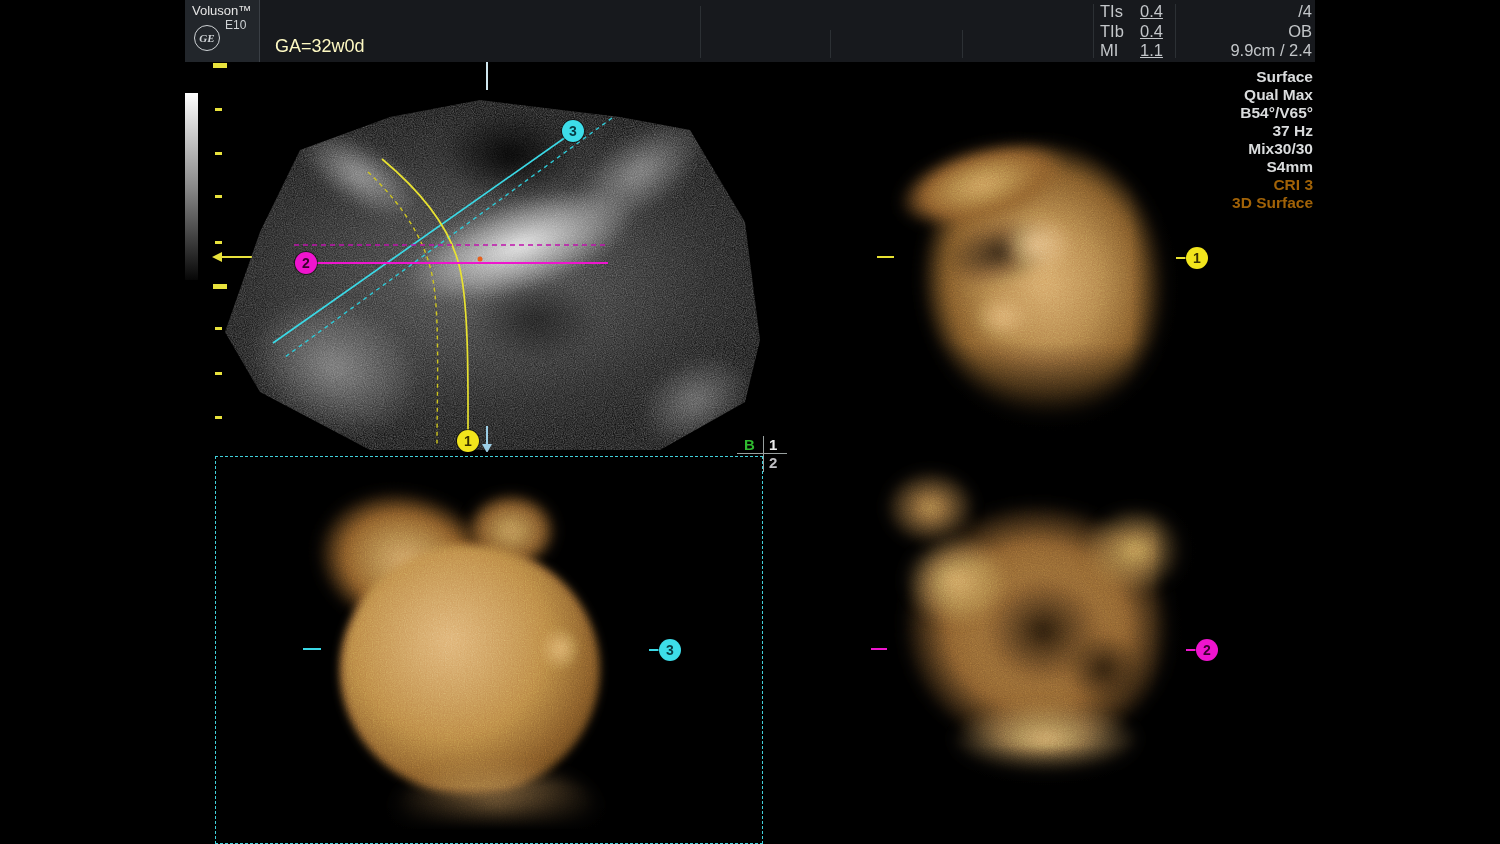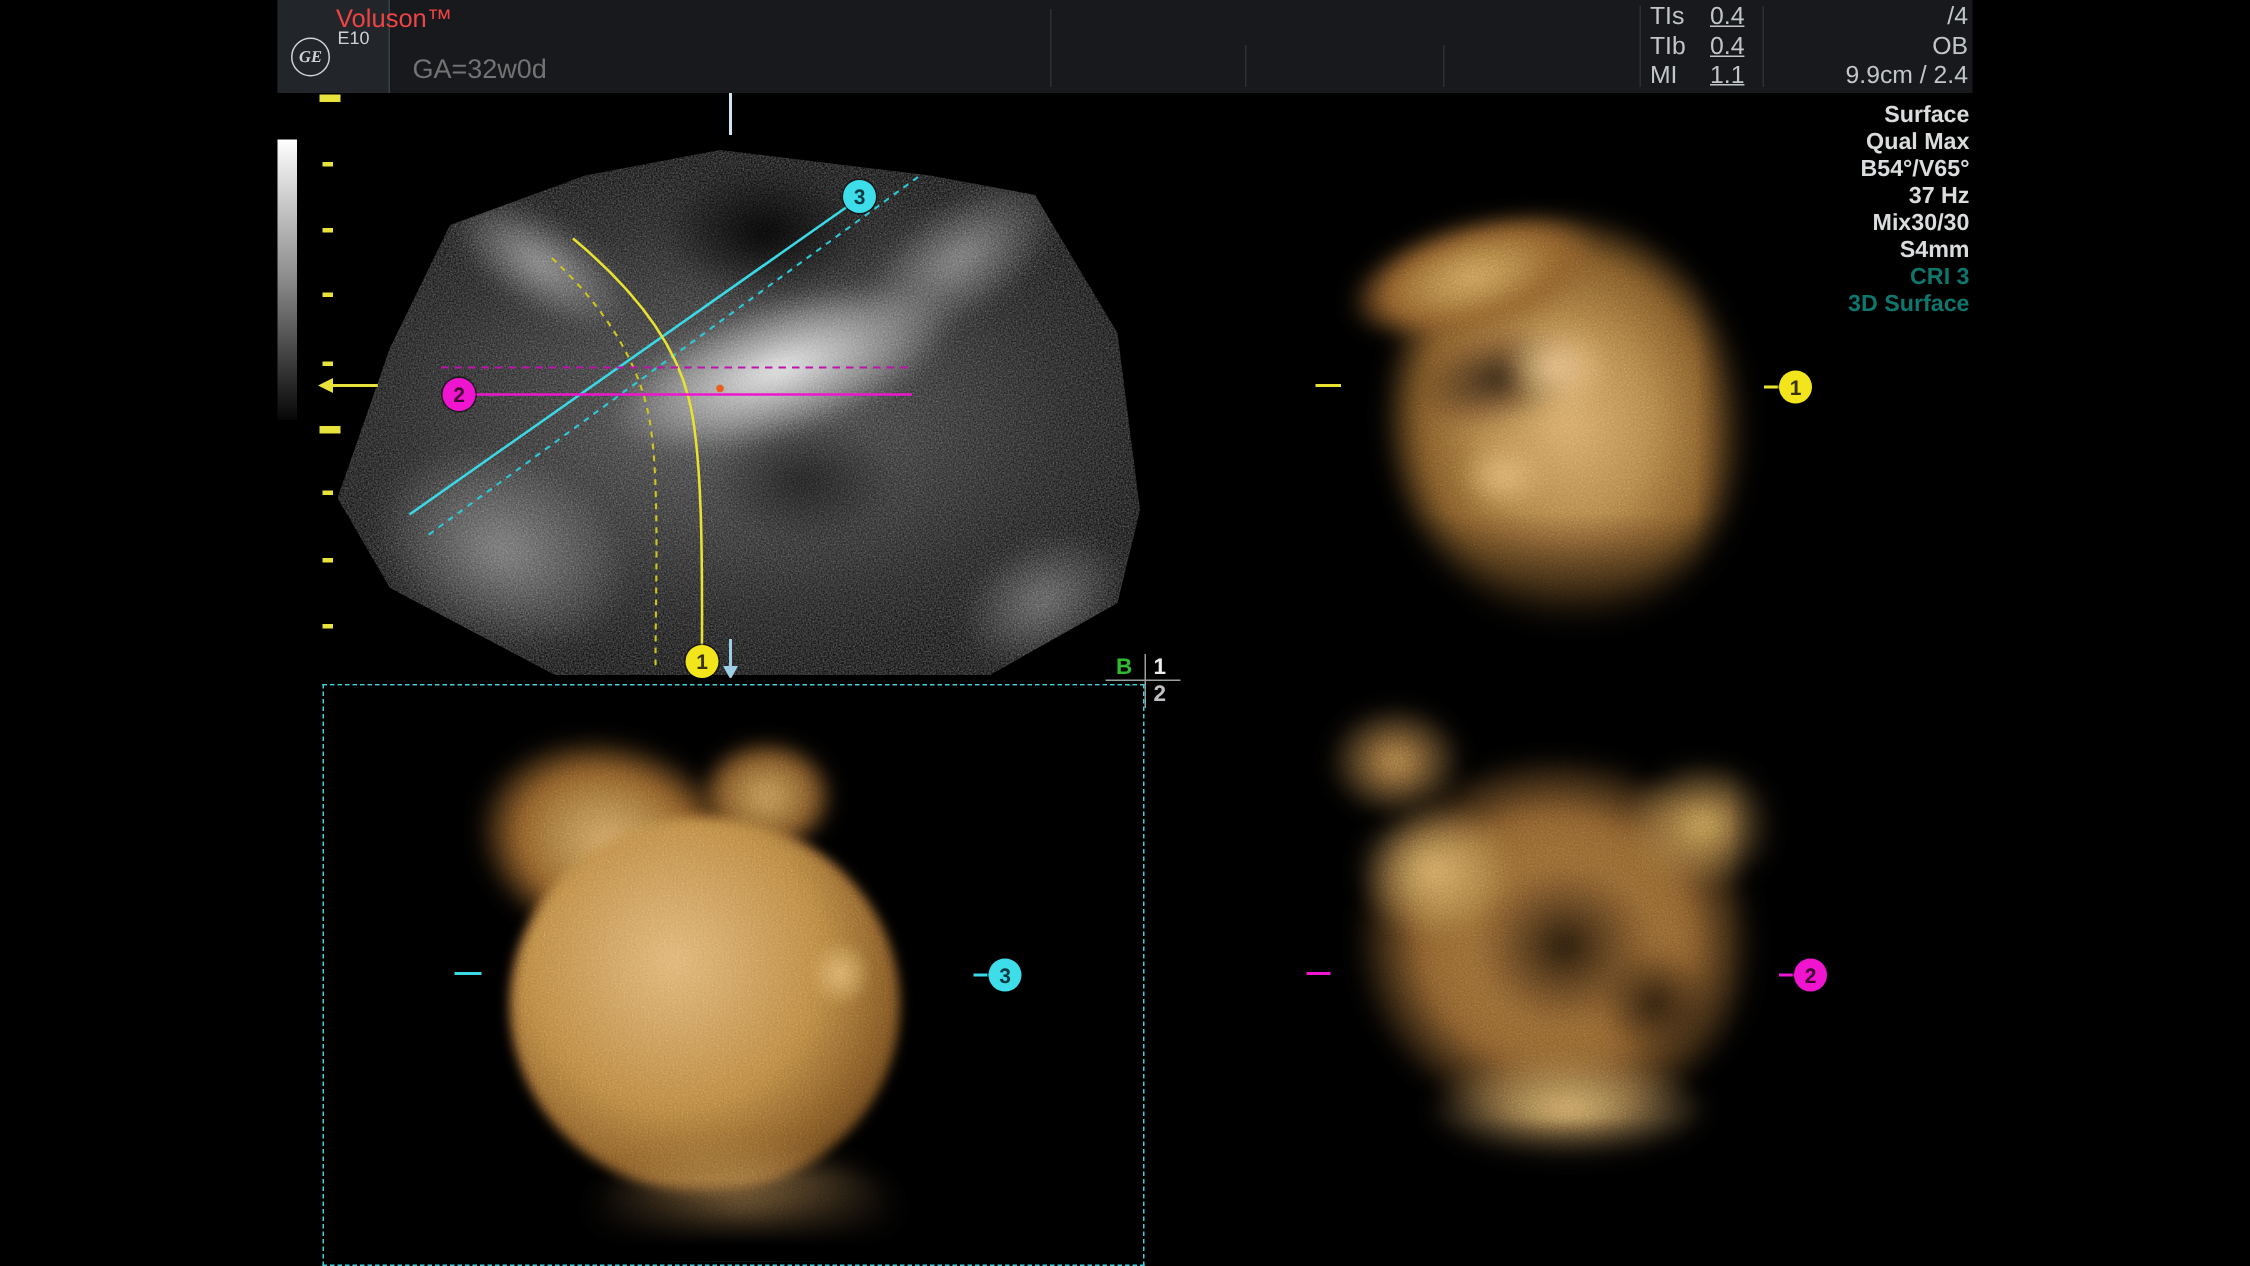--- a/index.html
+++ b/index.html
@@ -3,37 +3,37 @@
 <meta charset="utf-8">
 <style>
   html,body{margin:0;padding:0;background:#000;}
   body{width:1500px;height:844px;position:relative;overflow:hidden;
        font-family:"Liberation Sans","DejaVu Sans",sans-serif;color:#c9ccce;}
   .abs{position:absolute;}
 
   
   .topbar{left:185px;top:0;width:1130px;height:62px;background:#17191d;}
   .vbox{left:0;top:0;width:74px;height:62px;background:#22262b;border-right:1px solid #3a3f45;}
-  .brand{left:7px;top:3px;font-size:17px;color:#ef4444;white-space:nowrap;margin-left:32px;}
+  .brand{left:7px;top:3px;font-size:13px;color:#e5e5e5;white-space:nowrap;}
   .gelogo{left:9px;top:25px;width:24px;height:24px;border:1.5px solid #cfd3d6;border-radius:50%;
           display:flex;align-items:center;justify-content:center;
           font-family:"Liberation Serif",serif;font-style:italic;font-weight:bold;
           font-size:11px;color:#cfd3d6;}
   .model{left:40px;top:18px;font-size:12px;color:#cfd3d6;}
-  .ga{left:90px;top:36px;font-size:18px;color:#737373;}
+  .ga{left:90px;top:36px;font-size:18px;color:#fef9c3;}
   .sep{width:1px;background:#2c3034;}
   .expo{left:915px;top:2px;font-size:16.5px;line-height:19.5px;color:#c3c6c9;}
   .expo .lab{display:inline-block;width:32px;}
   .expo .val{margin-left:8px;text-decoration:underline;}
   .barright{right:3px;top:2px;text-align:right;font-size:16.5px;line-height:19.5px;color:#c3c6c9;}
 
   
   .settings{right:187px;top:68px;text-align:right;font-size:15.5px;font-weight:bold;
             line-height:18px;color:#dadcdd;}
-  .settings .accent{color:#0f766e;}
+  .settings .accent{color:#a16207;}
 
   
   .graybar{left:185px;top:93px;width:13px;height:187px;
            background:linear-gradient(#fff 0%,#cfcfcf 20%,#8a8a8a 50%,#3a3a3a 80%,#060606 100%);}
   .tick{background:#e8e23c;height:3px;width:7px;left:215px;}
   .tick.big{height:5px;width:14px;left:213px;}
   .farrow-line{left:222px;top:256px;width:30px;height:2px;background:#e8e23c;}
   .farrow-head{left:212px;top:252px;width:0;height:0;border-top:5px solid transparent;
                border-bottom:5px solid transparent;border-right:10px solid #e8e23c;}
 

